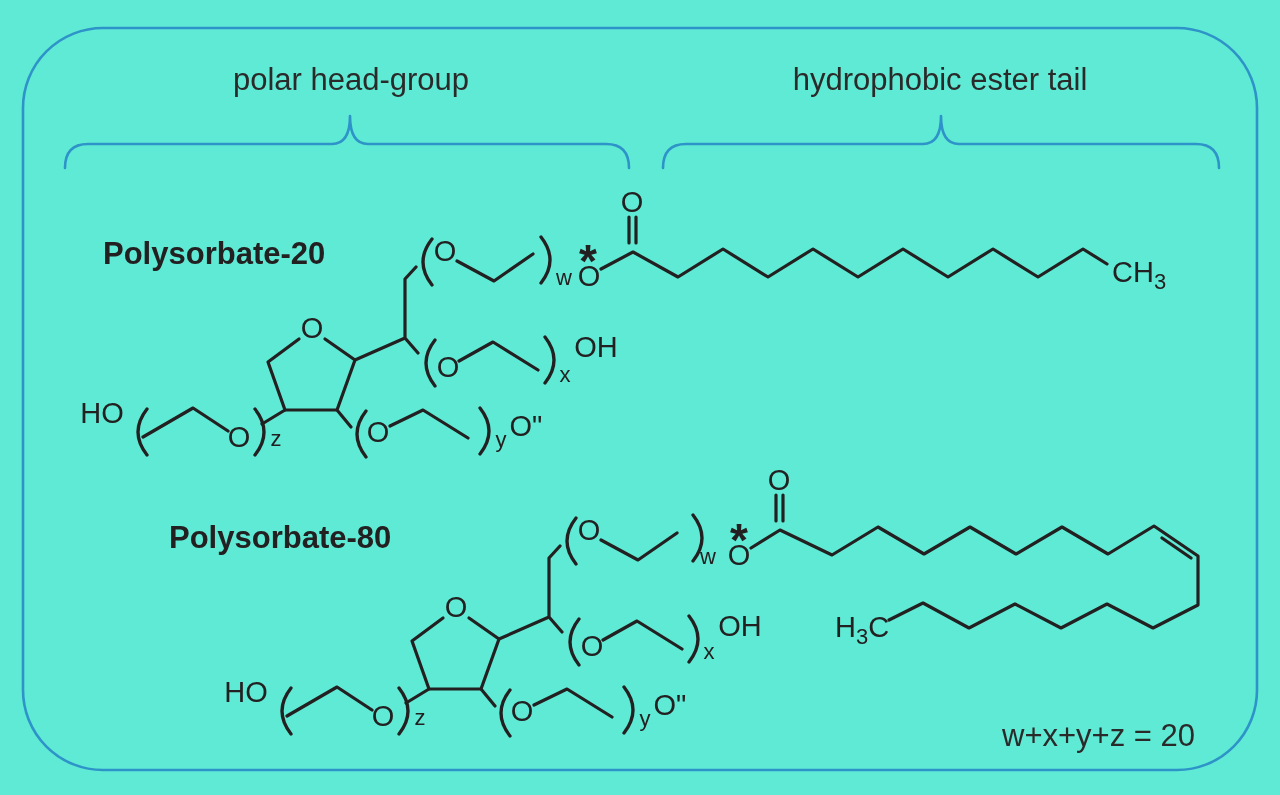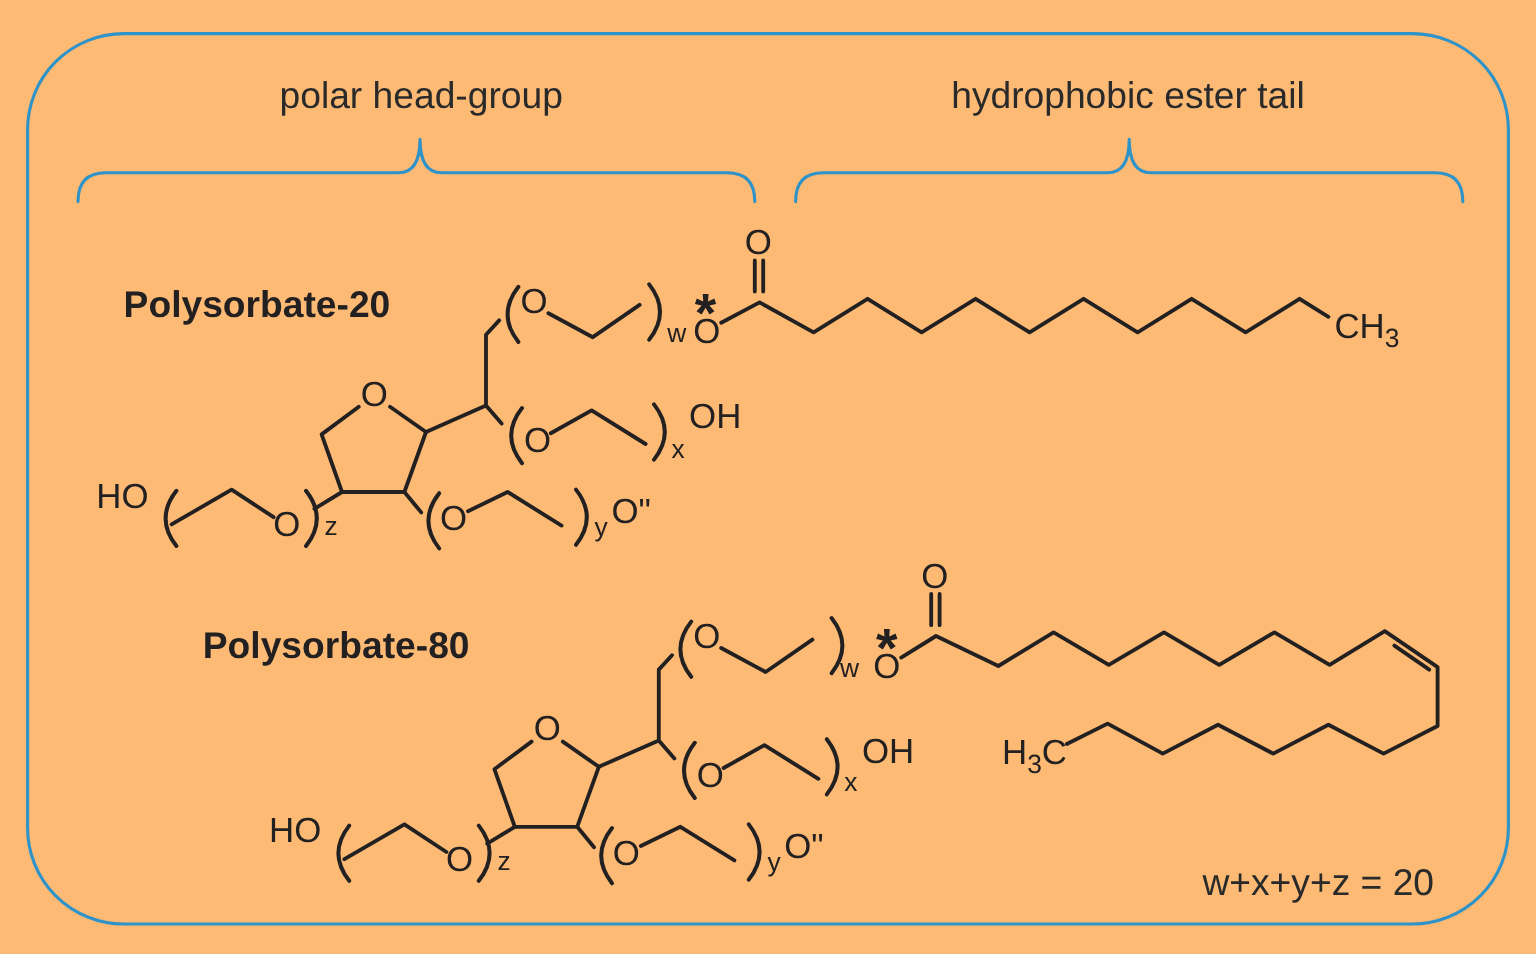--- a/index.html
+++ b/index.html
@@ -1,16 +1,16 @@
 <!DOCTYPE html>
 <html><head>
 <meta charset="utf-8">
 <style>
   html,body{margin:0;padding:0;background:#ffffff;}
-  .page{position:relative;width:1280px;height:795px;background:#fdba74;overflow:hidden;
+  .page{position:relative;width:1280px;height:795px;background:#5eead4;overflow:hidden;
         font-family:"Liberation Sans","DejaVu Sans",sans-serif;}
   svg{display:block;}
   svg text{font-family:"Liberation Sans","DejaVu Sans",sans-serif;fill:#232021;}
   .bond{fill:none;stroke:#232021;stroke-width:3.2;stroke-linecap:round;stroke-linejoin:round;}
   .paren{fill:none;stroke:#232021;stroke-width:3.3;stroke-linecap:round;}
   .outline{fill:none;stroke-width:2.6;}
   .brace{fill:none;stroke-width:2.6;stroke-linecap:round;stroke-linejoin:round;}
   .header-text{font-size:31px;text-anchor:middle;fill:#2a2a2a;}
   .mol-label{font-size:31px;font-weight:bold;text-anchor:start;}
   .atom{font-size:29px;text-anchor:middle;}

